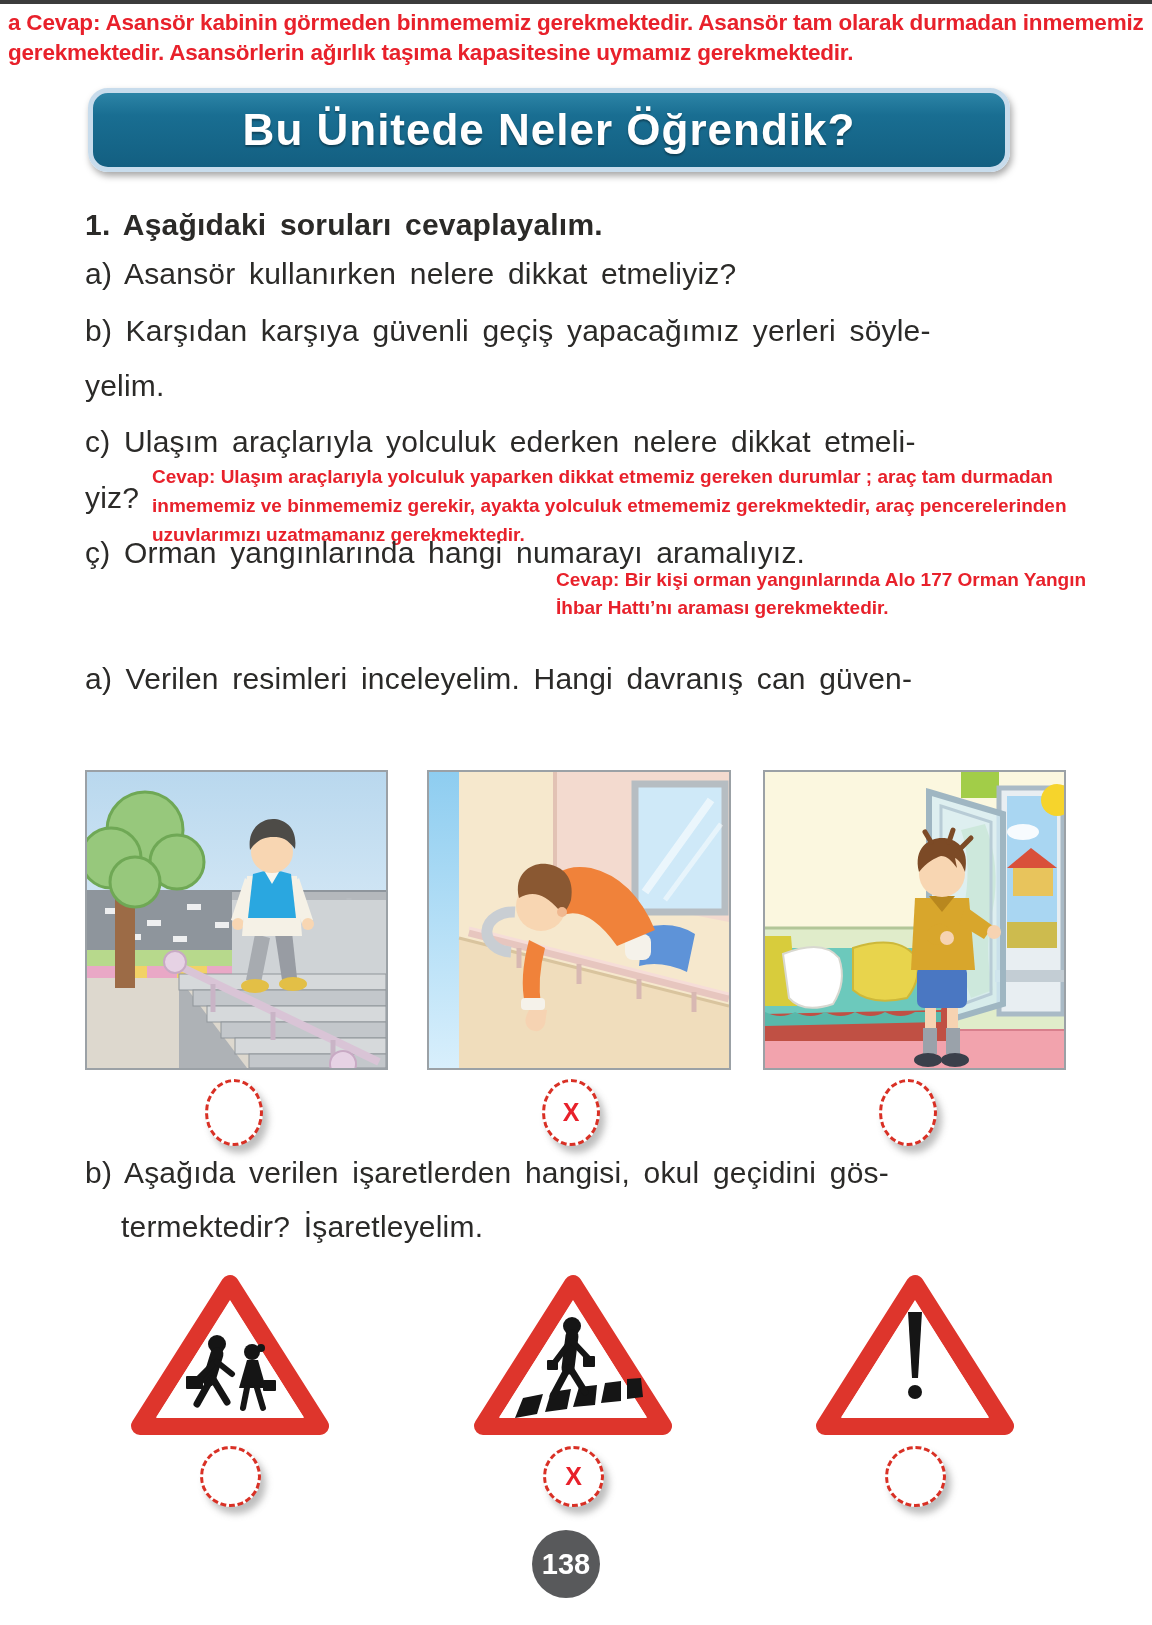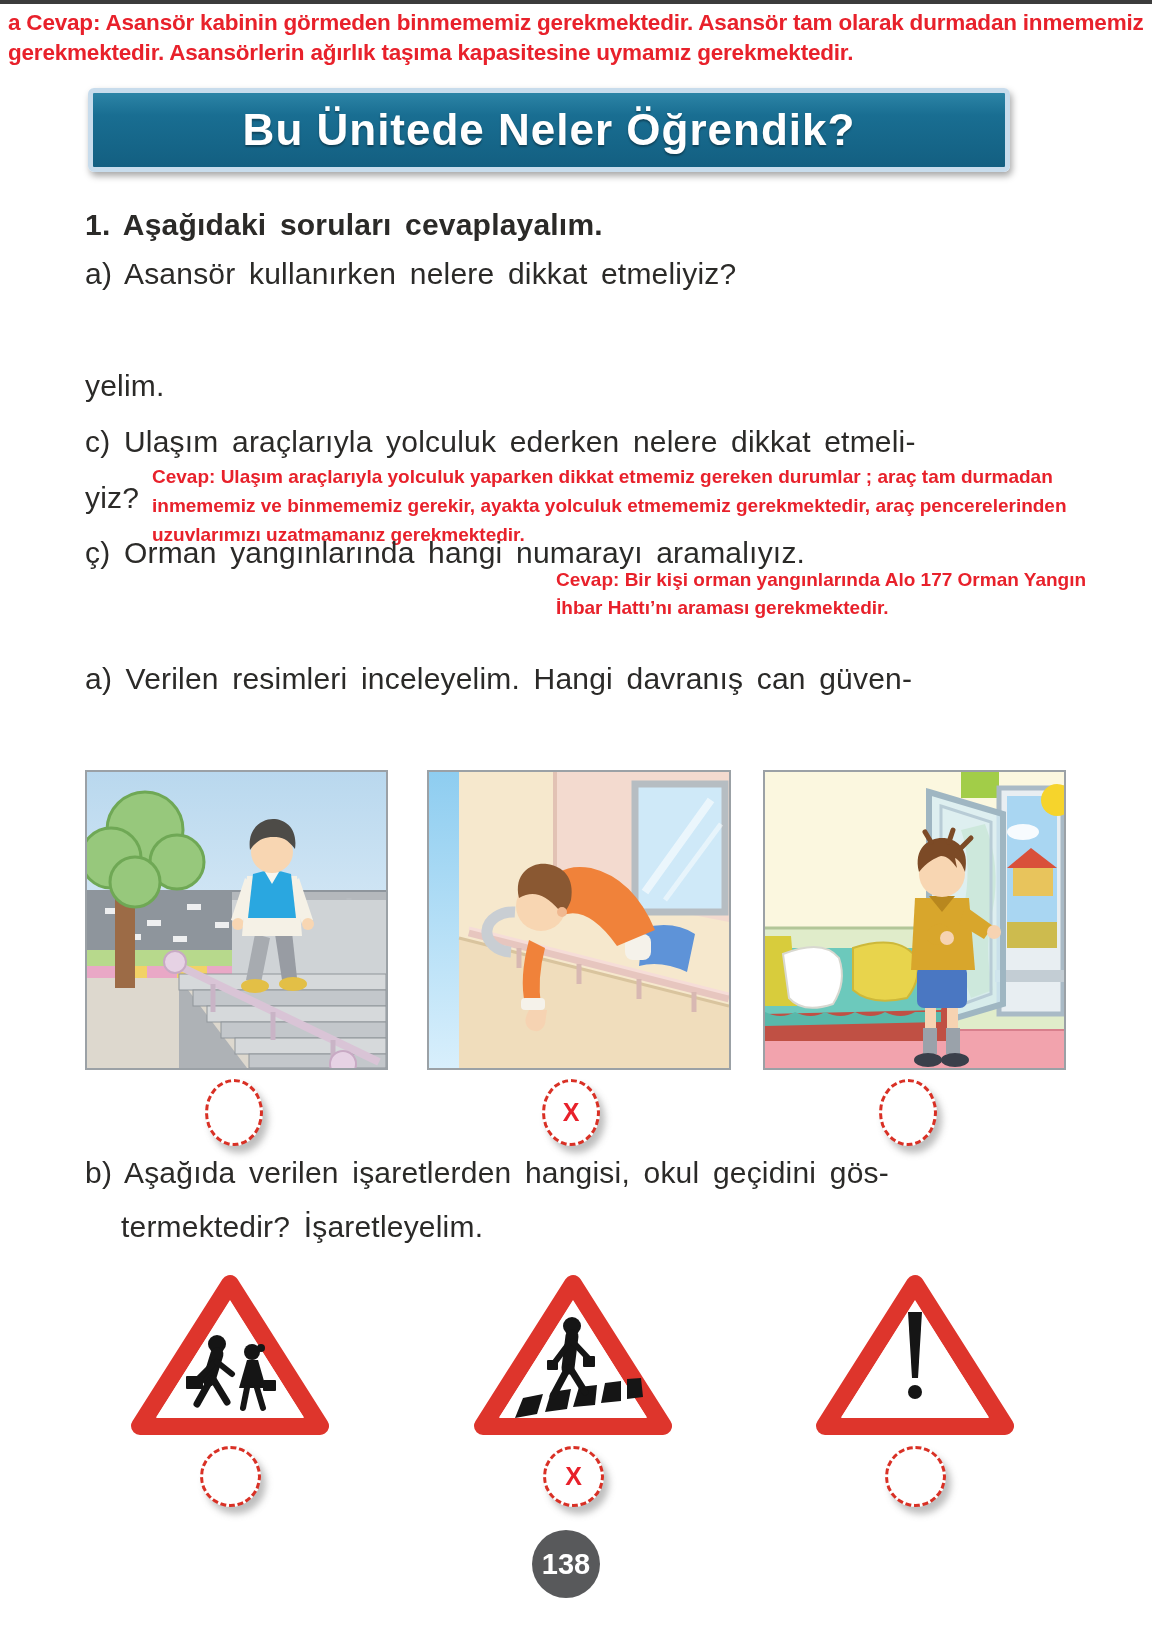--- a/index.html
+++ b/index.html
@@ -10,21 +10,21 @@
   .topbar { left:0; top:0; width:1152px; height:4px; background:#3c3c3c; }
 
   .top-answer {
     left:8px; top:8px; width:1140px;
     color:#e8212b; font-weight:bold; font-size:22.5px; line-height:30px; letter-spacing:-0.2px;
   }
 
   .banner {
     left:88px; top:88px; width:922px; height:84px;
     background:linear-gradient(180deg,#2c84a6 0%, #196e92 30%, #135f81 100%);
-    border:5px solid #c8dcec; border-radius:6px;
+    border:5px solid #c8dcec; border-radius:20px;
     box-shadow:2px 4px 7px rgba(0,0,0,0.35);
     display:flex; align-items:center; justify-content:center;
   }
   .banner-title {
     color:#ffffff; font-size:44px; font-weight:bold; letter-spacing:1px;
     text-shadow:0 2px 2px rgba(0,0,0,0.35);
   }
 
   .hand { white-space:nowrap; color:#2b2a28; font-size:30px; letter-spacing:0.2px; word-spacing:5px; }
   .hand-bold { font-weight:bold; }
@@ -64,20 +64,21 @@
   <div class="abs topbar"></div>
 
   <div class="abs top-answer">a Cevap: Asansör kabinin görmeden binmememiz gerekmektedir. Asansör tam olarak durmadan inmememiz gerekmektedir. Asansörlerin ağırlık taşıma kapasitesine uymamız gerekmektedir.</div>
 
   <div class="abs banner">
     <span class="banner-title">Bu Ünitede Neler Öğrendik?</span>
   </div>
 
   <div class="abs hand hand-bold" style="left:85px; top:208px;">1. Aşağıdaki soruları cevaplayalım.</div>
   <div class="abs hand" style="left:85px; top:257px;">a) Asansör kullanırken nelere dikkat etmeliyiz?</div>
+  <div class="abs hand" style="left:85px; top:314px;">b) Karşıdan karşıya güvenli geçiş yapacağımız yerleri söyle-</div>
   <div class="abs hand" style="left:85px; top:369px;">yelim.</div>
 
   <div class="abs hand" style="left:85px; top:425px;">c) Ulaşım araçlarıyla yolculuk ederken nelere dikkat etmeli-</div>
   <div class="abs hand" style="left:85px; top:481px;">yiz?</div>
   <div class="abs ans" style="left:152px; top:462px; width:960px; line-height:29px;">Cevap: Ulaşım araçlarıyla yolculuk yaparken dikkat etmemiz gereken durumlar ; araç tam durmadan inmememiz ve binmememiz gerekir, ayakta yolculuk etmememiz gerekmektedir, araç pencerelerinden uzuvlarımızı uzatmamanız gerekmektedir.</div>
 
   <div class="abs hand" style="left:85px; top:536px;">ç) Orman yangınlarında hangi numarayı aramalıyız.</div>
   <div class="abs ans" style="left:556px; top:566px; width:545px;">Cevap: Bir kişi orman yangınlarında Alo 177 Orman Yangın İhbar Hattı’nı araması gerekmektedir.</div>
 
   <div class="abs hand" style="left:85px; top:662px;">a) Verilen resimleri inceleyelim. Hangi davranış can güven-</div>

